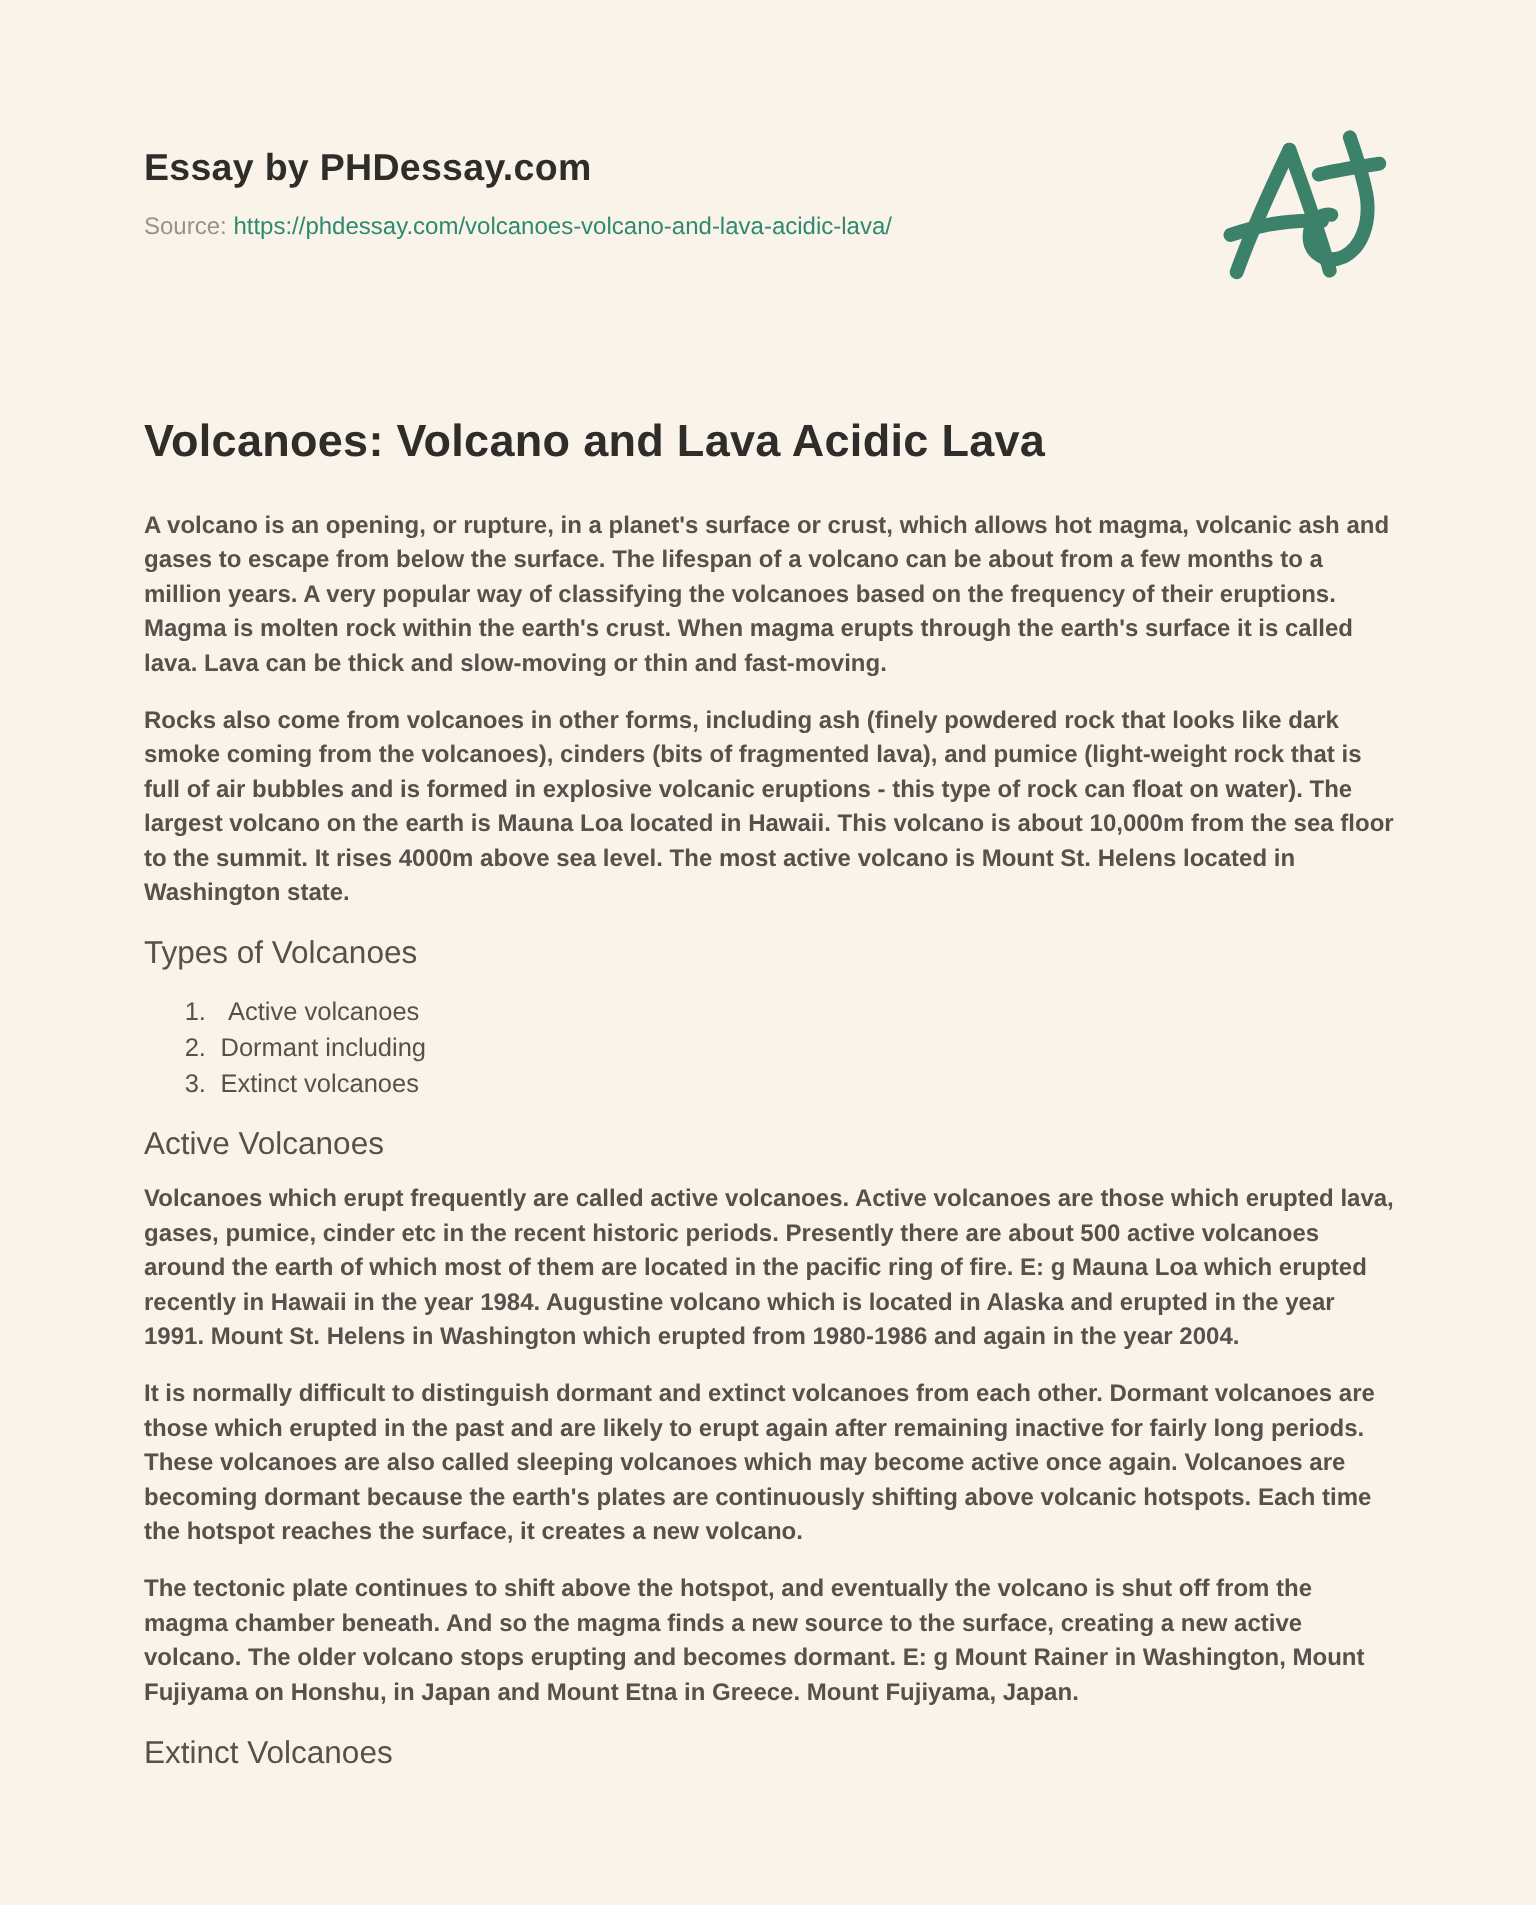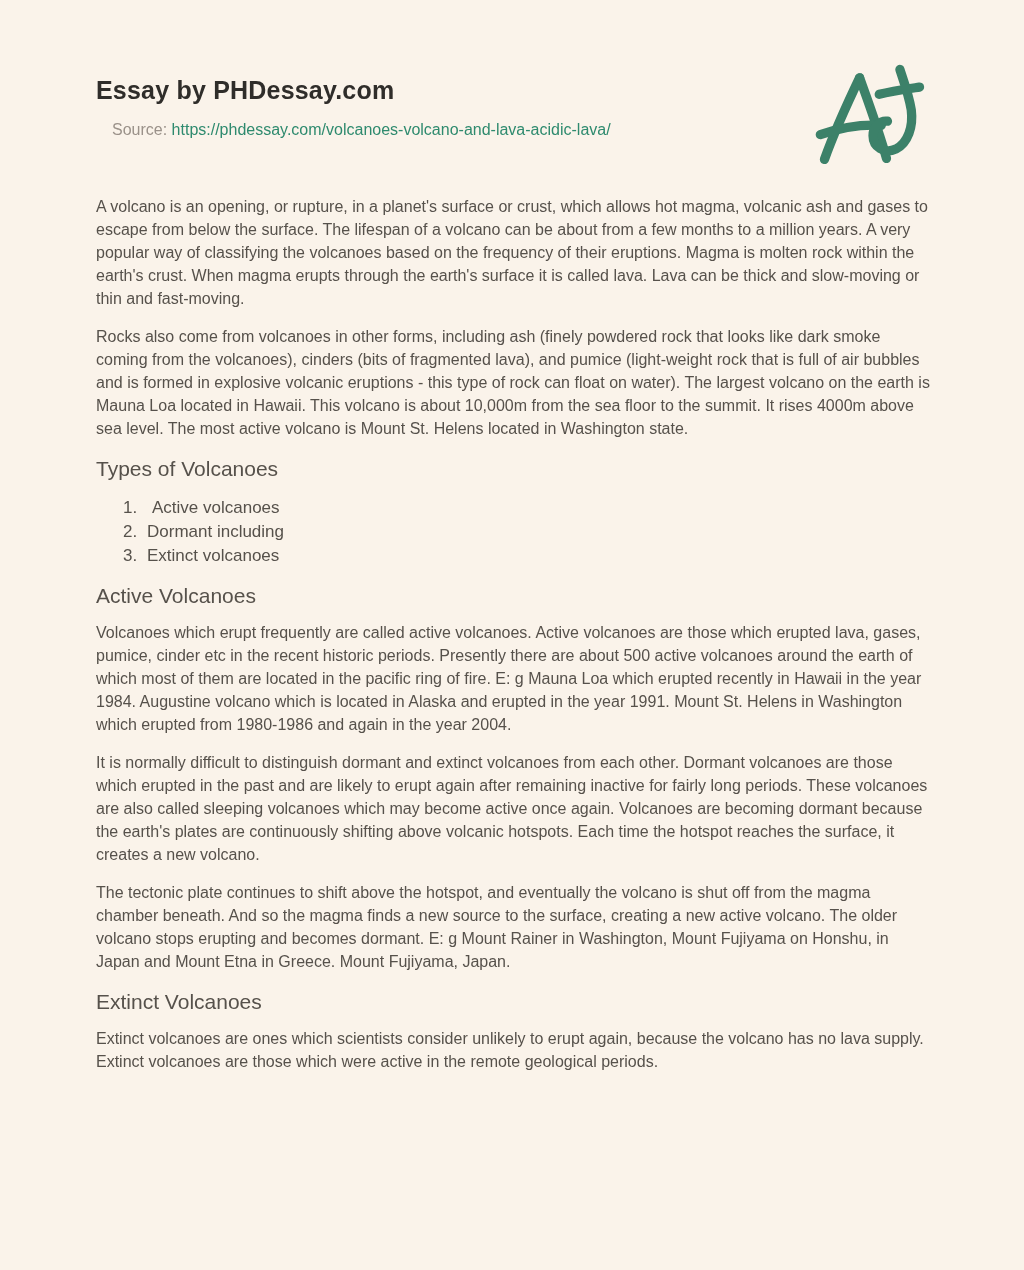--- a/index.html
+++ b/index.html
@@ -11,40 +11,40 @@
     --logo:#3C8169;
   }
   *{box-sizing:border-box;}
   html,body{margin:0;padding:0;}
   body{
     width:1024px;height:1270px;
     background:var(--background);
     font-family:"Liberation Sans",sans-serif;
     overflow:hidden;
   }
-  .page{padding:62px 90px 0 96px;}
+  .page{padding:84px 90px 0 96px;}
   .page-header{display:flex;justify-content:space-between;align-items:flex-start;}
   .brand{
     margin:14px 0 0;
     font-size:25px;font-weight:bold;color:var(--text-dark);
     letter-spacing:.2px;line-height:28px;
   }
-  .source-line{margin:16px 16px 0;font-size:16px;color:var(--text-muted);line-height:20px;}
+  .source-line{margin:16px 0 0;font-size:16px;color:var(--text-muted);line-height:20px;}
   .source-line a{color:var(--accent);text-decoration:none;}
   .logo{width:124px;height:106px;margin-top:0;}
   .logo svg{width:100%;height:100%;}
   .essay-title{
     margin:88px 0 0;
     font-size:30px;font-weight:bold;color:var(--text-dark);
     line-height:34px;letter-spacing:.2px;
   }
   .essay-body p{
     margin:15px 0 0;
     max-width:842px;
-    font-size:16px;line-height:23px;color:var(--text-body);
+    font-size:16px;line-height:23px;color:var(--text-body);font-weight:bold;
   }
   .essay-body p.first{margin-top:27px;}
   .section-heading{
     margin:18px 0 0;
     font-size:21px;font-weight:normal;color:var(--text-body);line-height:21px;
   }
   ol.types-list{
     margin:17px 0 0;
     padding:0 0 0 46px;
     font-size:17px;color:var(--text-body);
@@ -70,20 +70,21 @@
         <path d="M 14 94 C 24 66, 37 38, 48 15"></path>
         <path d="M 48 15 C 57 40, 67 67, 74 93"></path>
         <path d="M 10 70 C 30 63, 51 60, 69 61"></path>
         <path d="M 67 31 C 79 28, 93 26, 106 24"></path>
         <path d="M 87 7 C 91 19, 96 33, 98 46 C 100 62, 95 78, 83 84 C 72 89, 61 82, 61 71 C 61 62, 68 56, 75 57"></path>
       </svg>
     </div>
   </header>
 
   <main class="essay-body">
+    <h2 class="essay-title">Volcanoes: Volcano and Lava Acidic Lava</h2>
 
     <p class="first">A volcano is an opening, or rupture, in a planet's surface or crust, which allows hot magma, volcanic ash and gases to escape from below the surface. The lifespan of a volcano can be about from a few months to a million years. A very popular way of classifying the volcanoes based on the frequency of their eruptions. Magma is molten rock within the earth's crust. When magma erupts through the earth's surface it is called lava. Lava can be thick and slow-moving or thin and fast-moving.</p>
 
     <p>Rocks also come from volcanoes in other forms, including ash (finely powdered rock that looks like dark smoke coming from the volcanoes), cinders (bits of fragmented lava), and pumice (light-weight rock that is full of air bubbles and is formed in explosive volcanic eruptions - this type of rock can float on water). The largest volcano on the earth is Mauna Loa located in Hawaii. This volcano is about 10,000m from the sea floor to the summit. It rises 4000m above sea level. The most active volcano is Mount St. Helens located in Washington state.</p>
 
     <h3 class="section-heading">Types of Volcanoes</h3>
 
     <ol class="types-list">
       <li>Active volcanoes</li>
       <li>Dormant including</li>
@@ -93,17 +94,16 @@
     <h3 class="section-heading">Active Volcanoes</h3>
 
     <p>Volcanoes which erupt frequently are called active volcanoes. Active volcanoes are those which erupted lava, gases, pumice, cinder etc in the recent historic periods. Presently there are about 500 active volcanoes around the earth of which most of them are located in the pacific ring of fire. E: g Mauna Loa which erupted recently in Hawaii in the year 1984. Augustine volcano which is located in Alaska and erupted in the year 1991. Mount St. Helens in Washington which erupted from 1980-1986 and again in the year 2004.</p>
 
     <p>It is normally difficult to distinguish dormant and extinct volcanoes from each other. Dormant volcanoes are those which erupted in the past and are likely to erupt again after remaining inactive for fairly long periods. These volcanoes are also called sleeping volcanoes which may become active once again. Volcanoes are becoming dormant because the earth's plates are continuously shifting above volcanic hotspots. Each time the hotspot reaches the surface, it creates a new volcano.</p>
 
     <p>The tectonic plate continues to shift above the hotspot, and eventually the volcano is shut off from the magma chamber beneath. And so the magma finds a new source to the surface, creating a new active volcano. The older volcano stops erupting and becomes dormant. E: g Mount Rainer in Washington, Mount Fujiyama on Honshu, in Japan and Mount Etna in Greece. Mount Fujiyama, Japan.</p>
 
     <h3 class="section-heading">Extinct Volcanoes</h3>
 
-    <p>Extinct volcanoes are ones which scientists consider unlikely to erupt again, because the volcano has no lava supply. Extinct volcanoes are those which were active in the remote geological periods.</p>
 
   </main>
 
 </div>
 
 </body></html>

